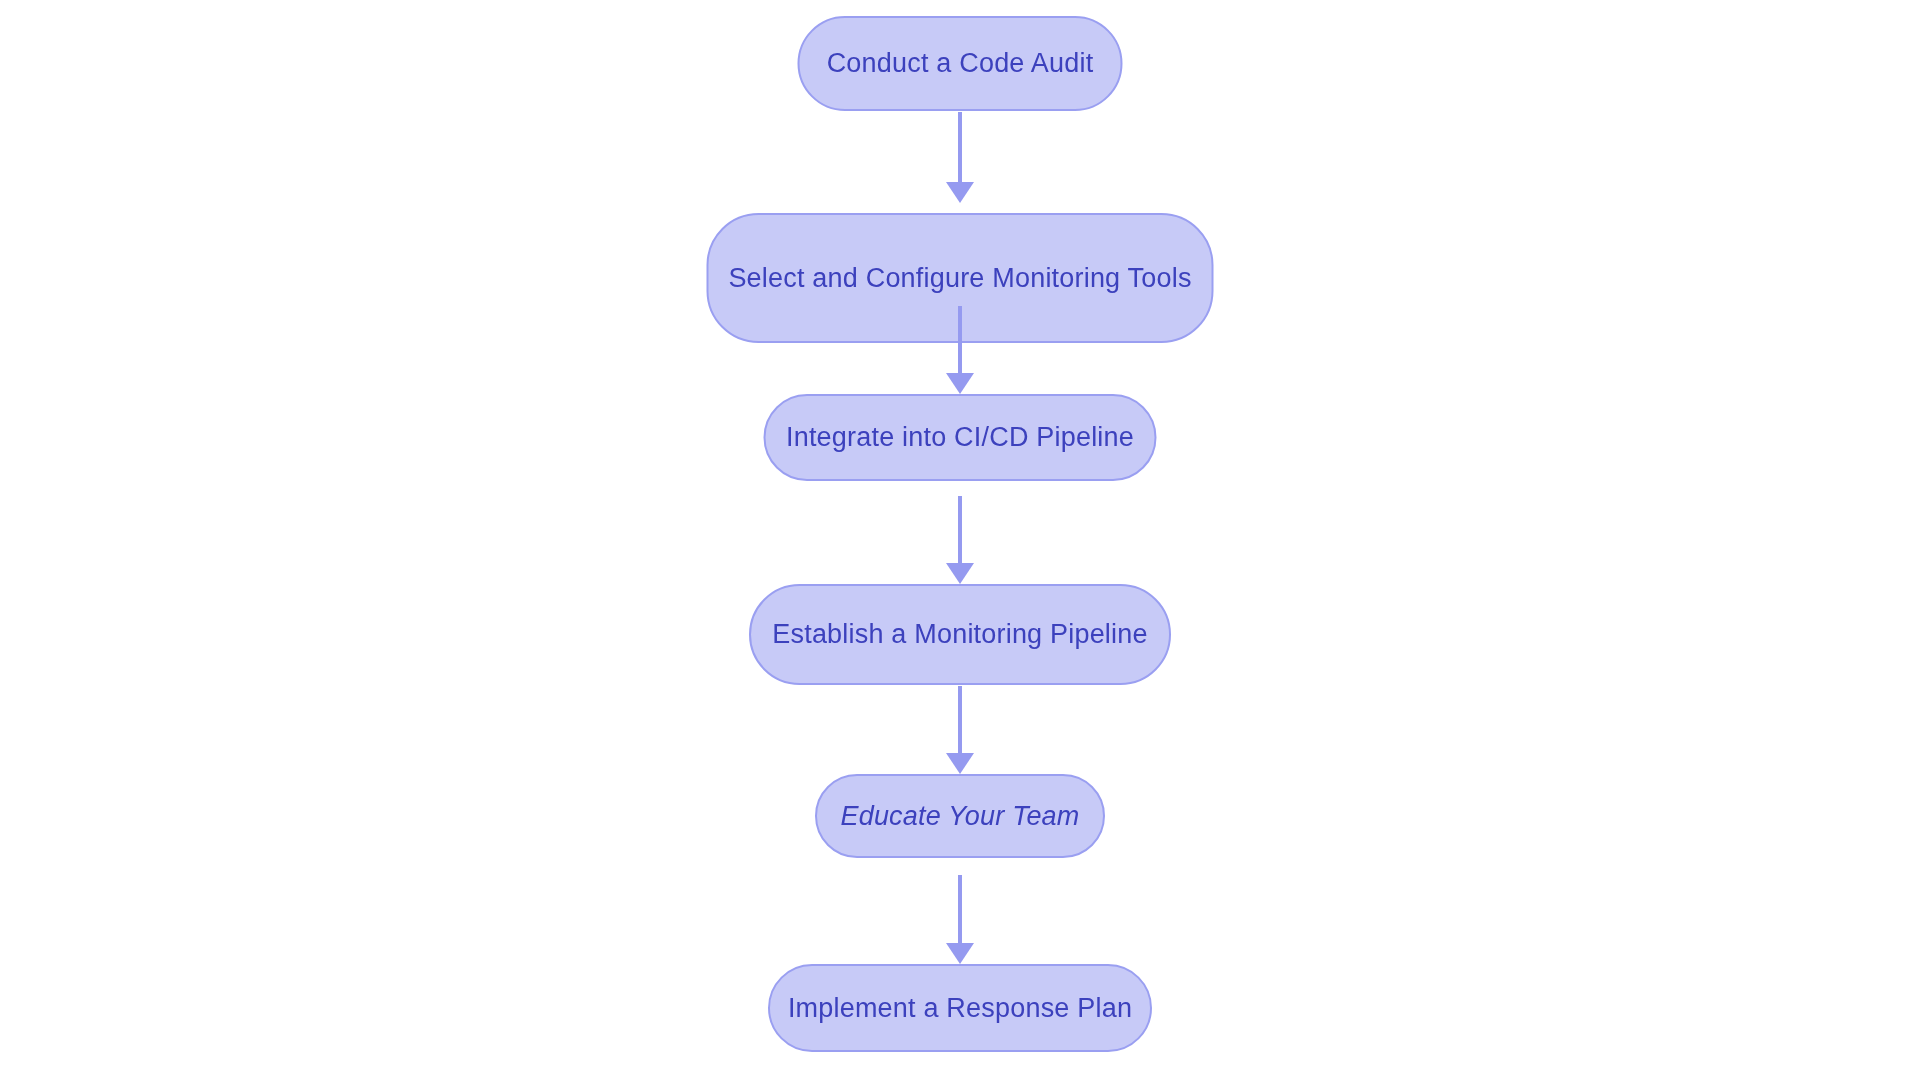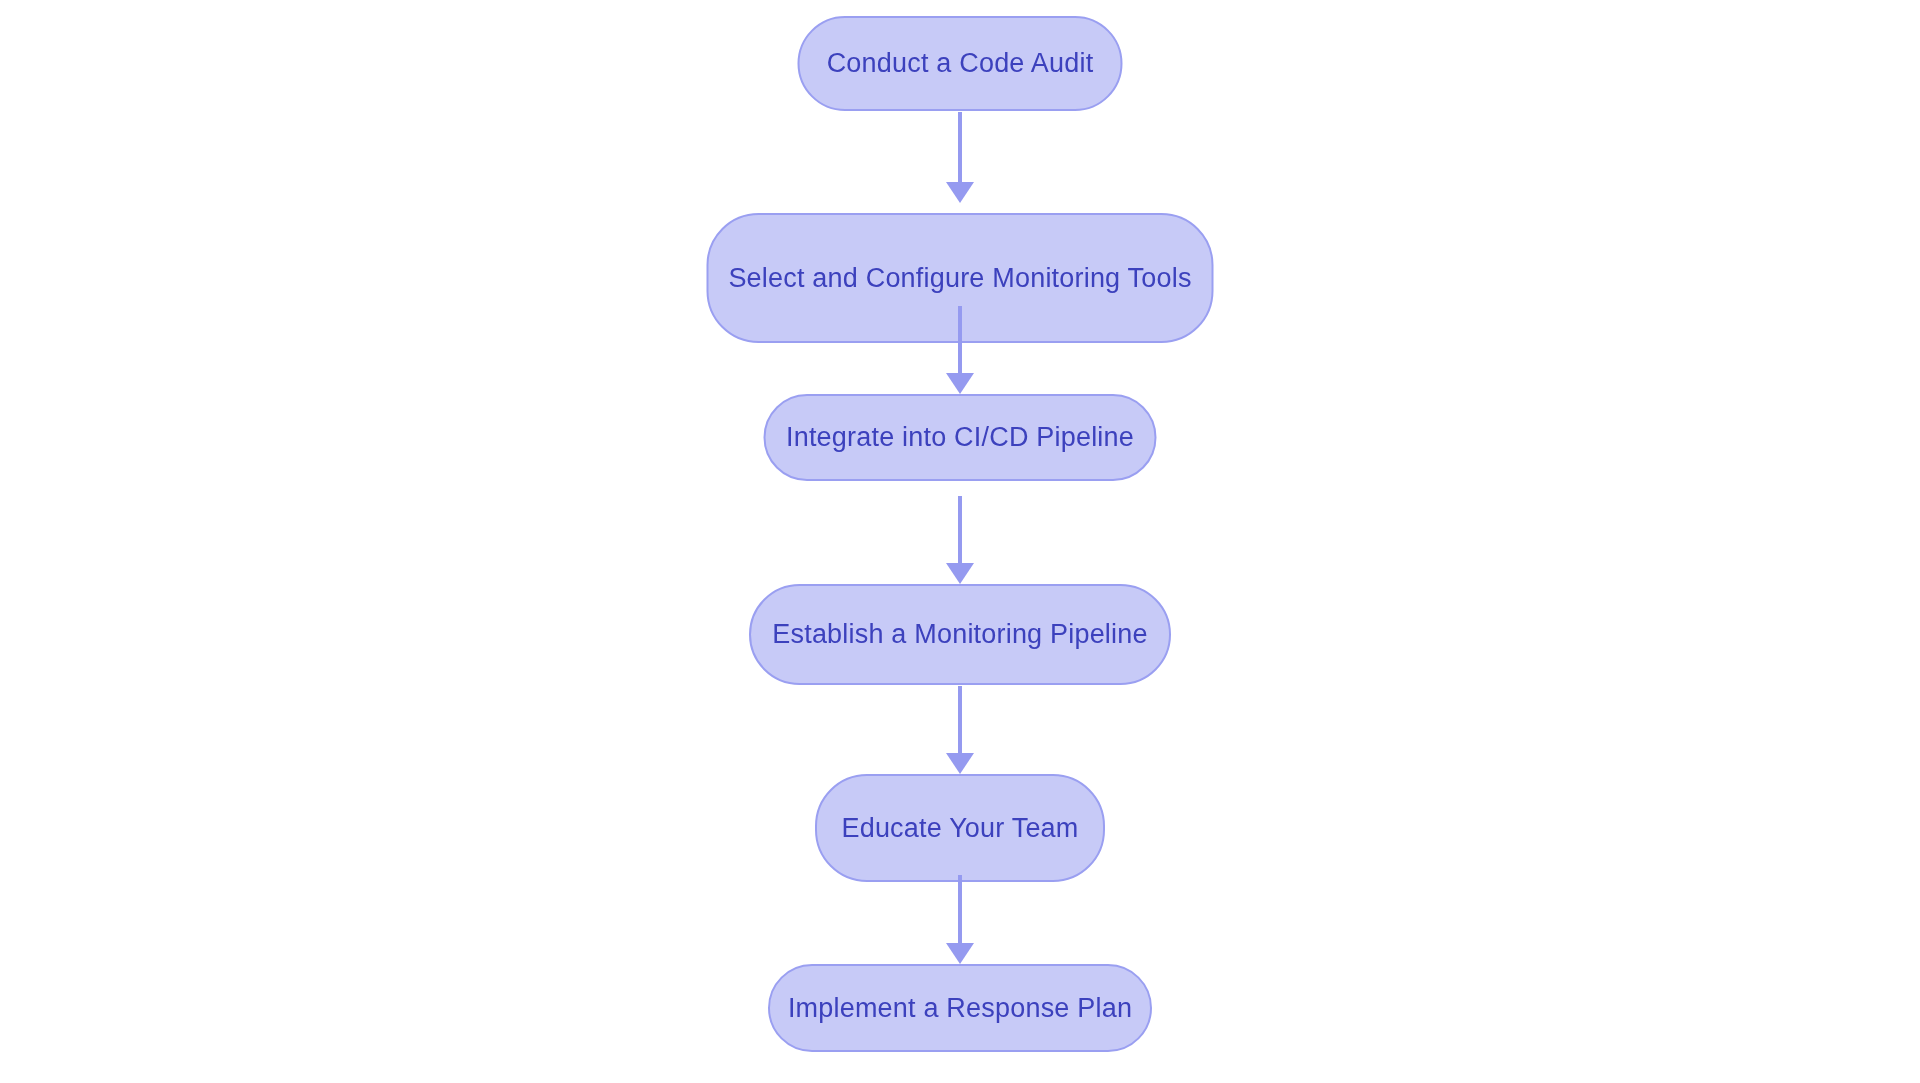--- a/index.html
+++ b/index.html
@@ -39,21 +39,21 @@
     font-size: 27px;
     font-weight: 400;
     letter-spacing: 0.2px;
     white-space: nowrap;
     text-align: center;
   }
   .n1 { top: 16px;  width: 325px; height: 95px;  }
   .n2 { top: 213px; width: 507px; height: 130px; }
   .n3 { top: 394px; width: 393px; height: 87px; }
   .n4 { top: 584px; width: 422px; height: 101px; }
-  .n5 { top: 774px; width: 290px; height: 108px; }
+  .n5 { top: 774px; width: 290px; height: 84px; font-style: italic; }
   .n6 { top: 964px; width: 384px; height: 88px; }
 
   .edge {
     position: absolute;
     left: 50%;
     transform: translateX(-50%);
     width: 28px;
     display: flex;
     flex-direction: column;
     align-items: center;

